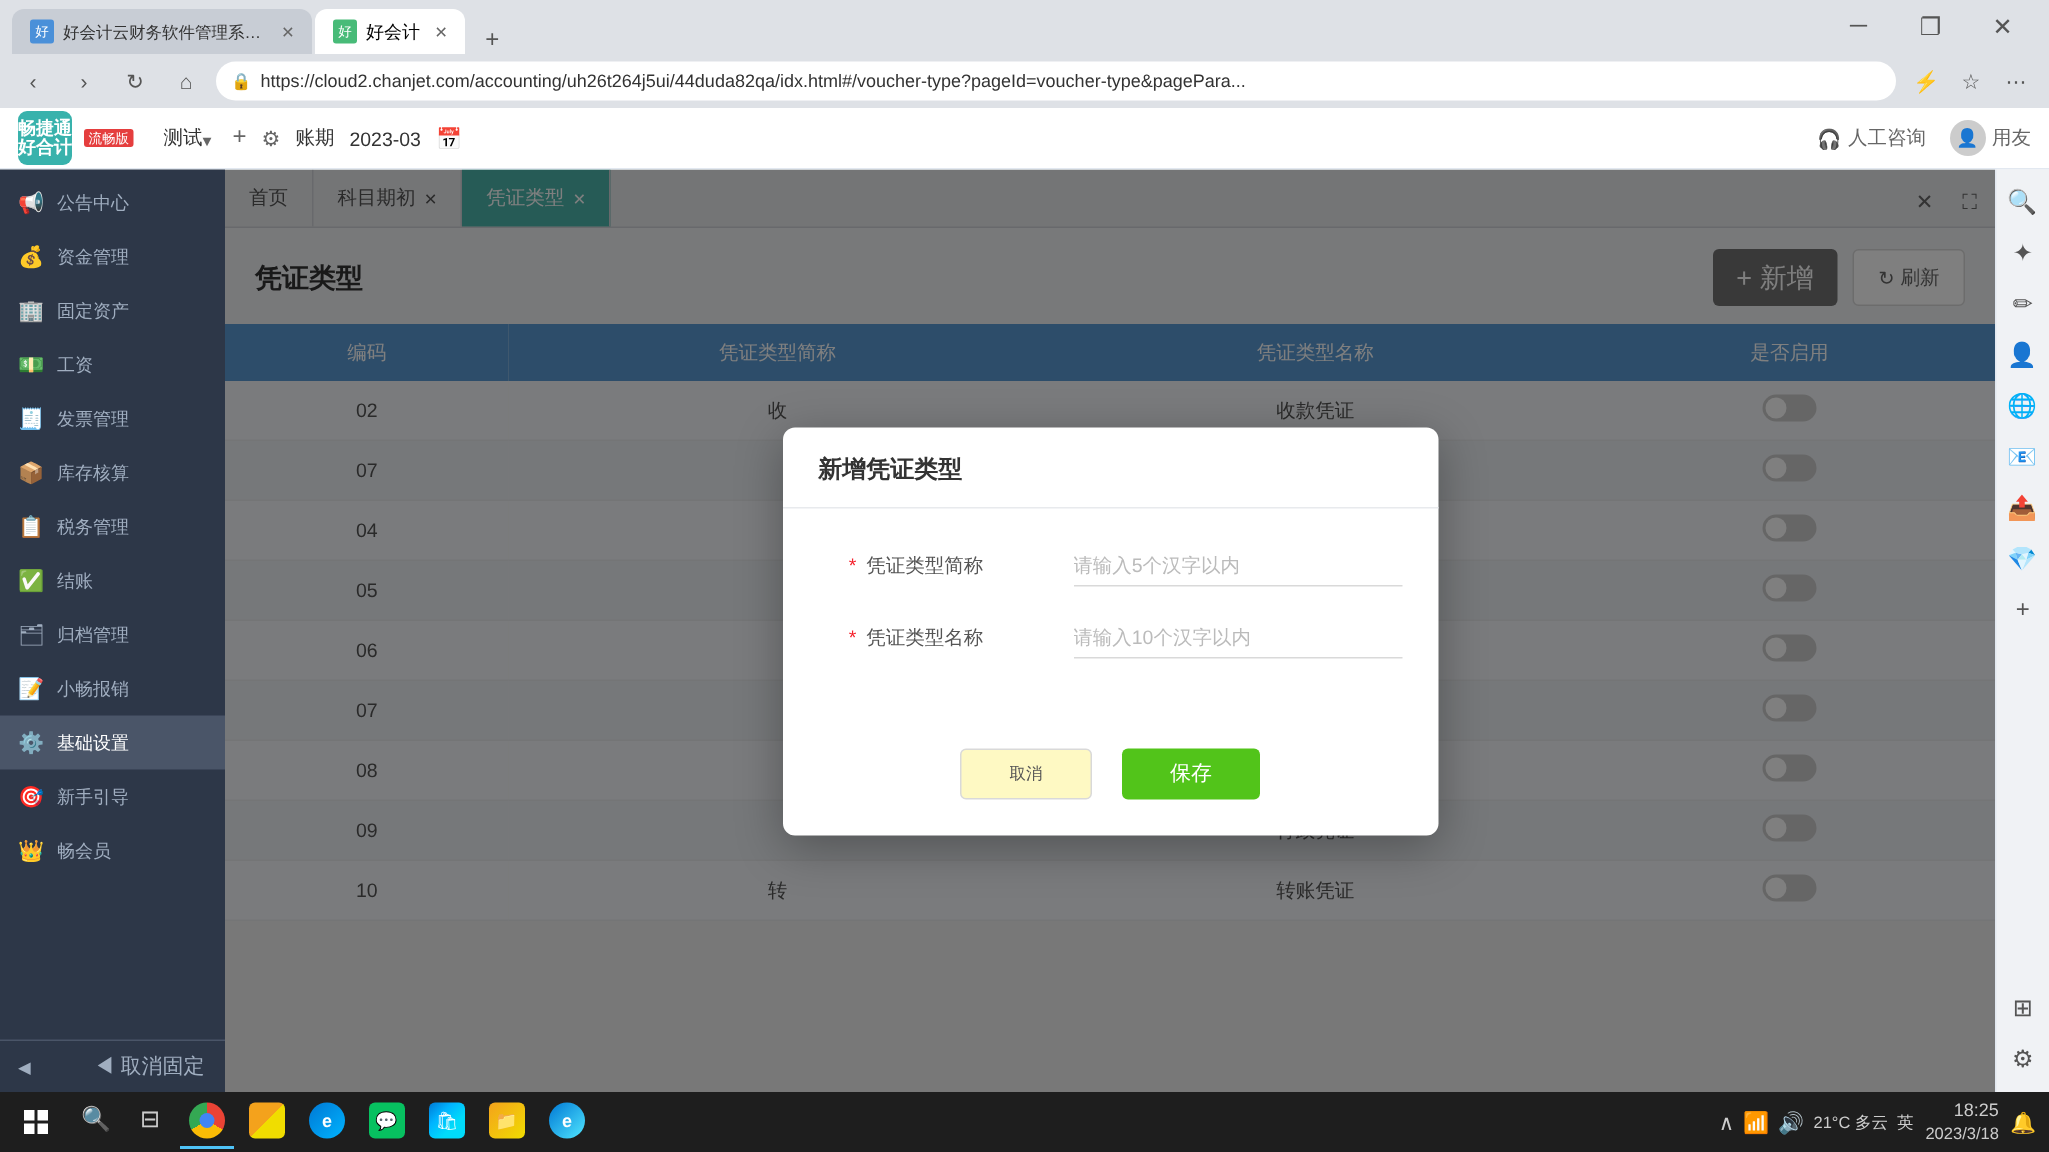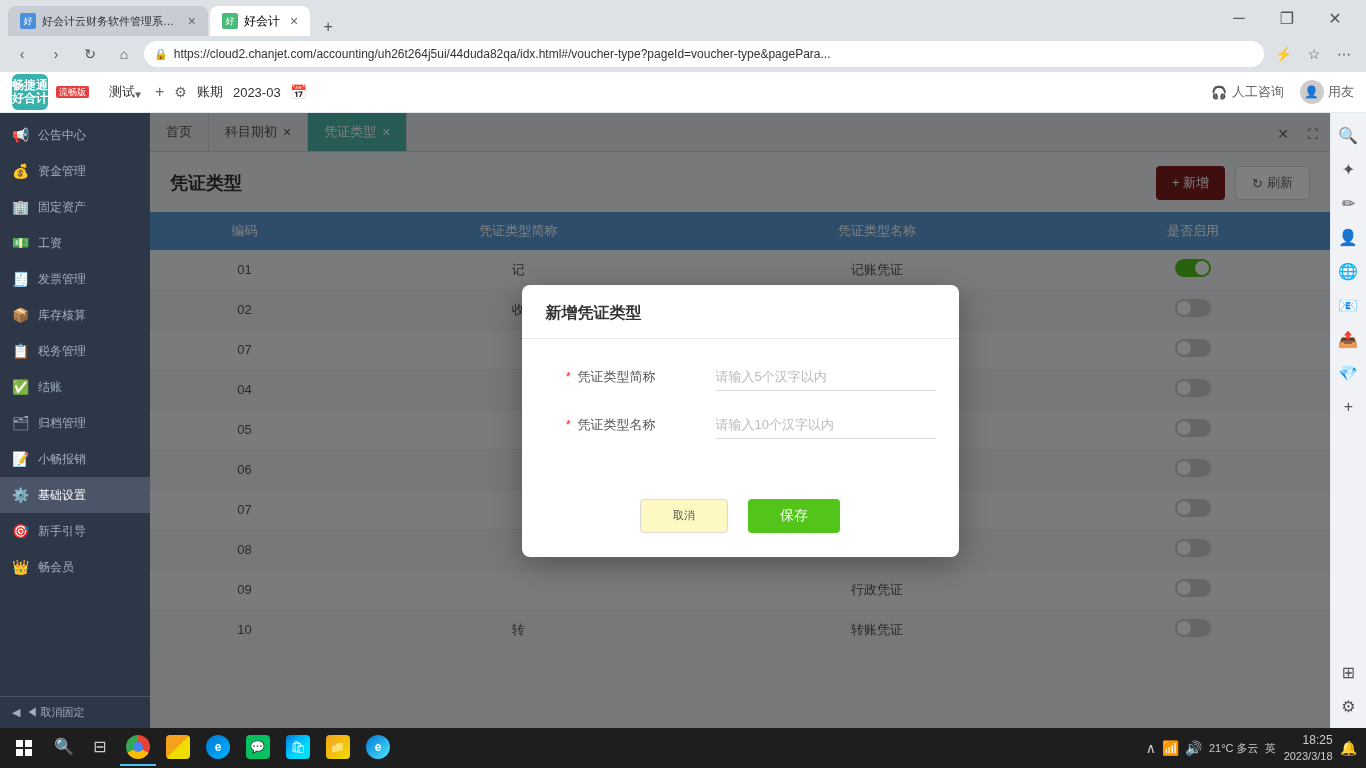--- a/index.html
+++ b/index.html
@@ -55,21 +55,21 @@
     .tab-bar { background: #e8eaed; display: flex; align-items: flex-end; padding: 0; border-bottom: 1px solid #d0d3d8; }
     .page-tab { display: flex; align-items: center; gap: 6px; padding: 10px 16px; font-size: 13px; cursor: pointer; color: #555; border-right: 1px solid #d0d3d8; }
     .page-tab.active { background: #4db6ac; color: white; }
     .page-tab .tab-close { font-size: 14px; cursor: pointer; }
 
     
     .content-area { flex: 1; overflow: hidden; padding: 0; position: relative; }
     .page-header { padding: 14px 20px 12px; display: flex; align-items: center; justify-content: space-between; background: #f0f2f5; }
     .page-title { font-size: 18px; font-weight: 600; color: #333; }
     .header-actions { display: flex; gap: 10px; }
-    .btn-new { background: #7f1d1d; color: white; border: none; padding: 7px 16px; border-radius: 4px; font-size: 13px; cursor: pointer; display: flex; align-items: center; gap: 4px; }
+    .btn-new { background: #737373; color: white; border: none; padding: 7px 16px; border-radius: 4px; font-size: 18px; cursor: pointer; display: flex; align-items: center; gap: 4px; }
     .btn-refresh { background: white; color: #666; border: 1px solid #d9d9d9; padding: 7px 16px; border-radius: 4px; font-size: 13px; cursor: pointer; display: flex; align-items: center; gap: 4px; }
 
     
     .data-table { width: 100%; border-collapse: collapse; }
     .data-table thead tr { background: #5b9bd5; color: white; }
     .data-table thead th { padding: 10px 16px; text-align: center; font-weight: 500; font-size: 13px; }
     .data-table tbody tr { background: #f5f7fa; border-bottom: 1px solid #e8eaed; }
     .data-table tbody tr:nth-child(even) { background: #edf0f5; }
     .data-table tbody td { padding: 9px 16px; text-align: center; font-size: 13px; color: #555; }
     .toggle-switch { width: 36px; height: 18px; border-radius: 9px; background: #ccc; display: inline-block; position: relative; cursor: pointer; }
@@ -236,21 +236,21 @@
           <span class="s-icon">🎯</span>
           <span>新手引导</span>
         </div>
         <div class="sidebar-item">
           <span class="s-icon">👑</span>
           <span>畅会员</span>
         </div>
       </div>
       <div class="sidebar-footer">
         <span>◀</span>
-        <span style="font-size:11px;">◀ 取消固定</span>
+        <span style="font-size:14px;margin-left:36px;">◀ 取消固定</span>
       </div>
     </div>
 
     <div style="flex:1; display:flex; flex-direction:column; overflow:hidden; position:relative;">
 
       <div class="tab-bar">
         <div class="page-tab">
           <span>首页</span>
         </div>
         <div class="page-tab">
@@ -279,28 +279,20 @@
         <table class="data-table">
           <thead>
             <tr>
               <th>编码</th>
               <th>凭证类型简称</th>
               <th>凭证类型名称</th>
               <th>是否启用</th>
             </tr>
           </thead>
           <tbody id="table-body">
-          <tr>
-      <td>01</td>
-      <td>记</td>
-      <td>记账凭证</td>
-      <td>
-        <span class="toggle-switch on"></span>
-      </td>
-    </tr>
               <tr>
       <td>02</td>
       <td>收</td>
       <td>收款凭证</td>
       <td>
         <span class="toggle-switch "></span>
       </td>
     </tr>
               <tr>
       <td>07</td>

